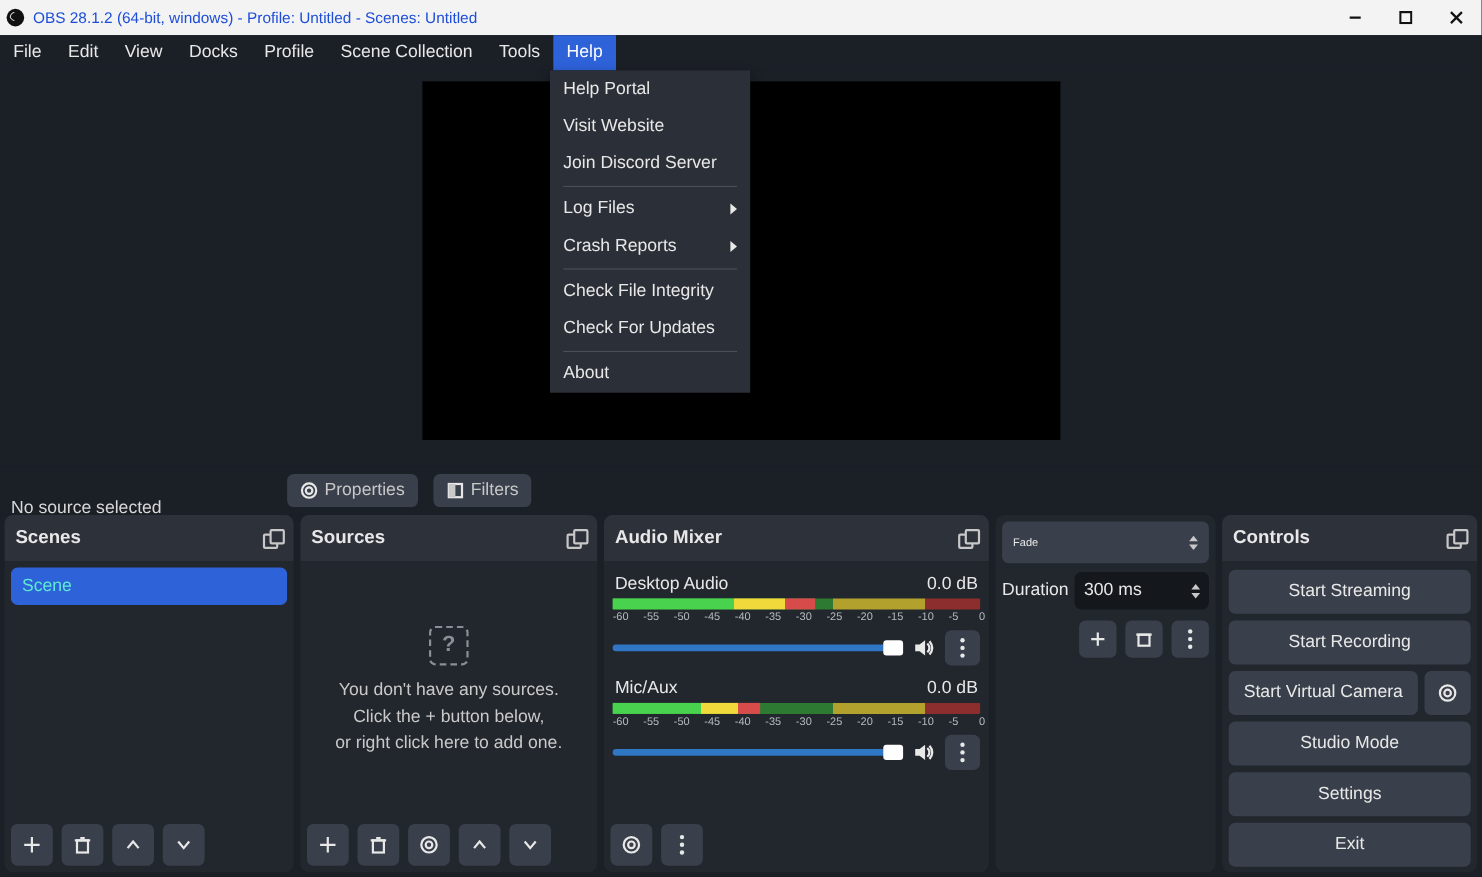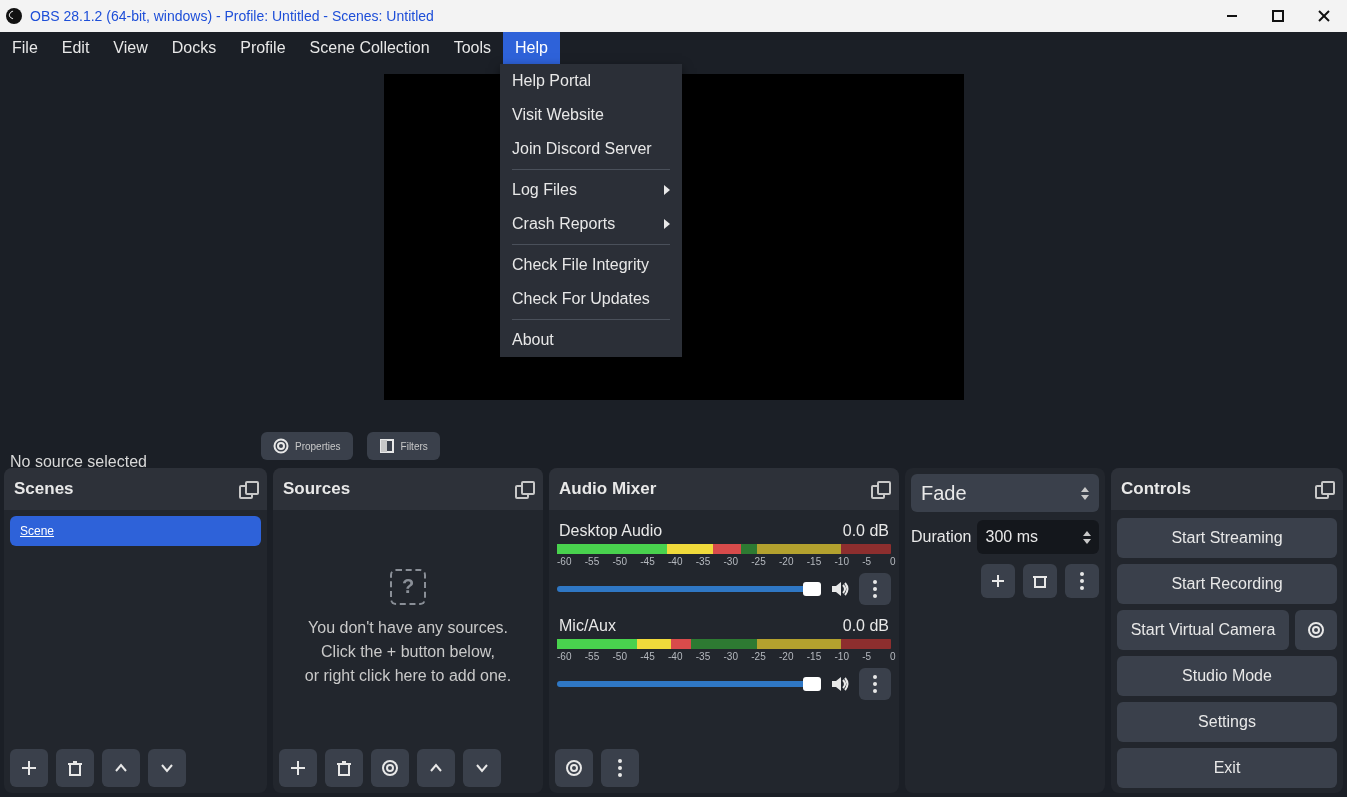--- a/index.html
+++ b/index.html
@@ -124,21 +124,21 @@
     margin-top:32px;
   }
   .tb-btn{
     background:#3a404b;
     padding:6px 12px;
     border-radius:6px;
     display:flex;
     align-items:center;
     gap:6px;
     color:#c8c8c8;
-    font-size:10px;
+    font-size:16px;
   }
   
   .docks{
     display:flex;
     gap:6px;
     padding:0 4px 4px 4px;
     height: calc(797px - 32px - 32px - 360px - 44px);
   }
   .dock{
     background:#22262d;
@@ -180,25 +180,24 @@
   }
   .icon-btn{
     width:38px;height:38px;
     background:#3a404b;
     border-radius:6px;
     display:flex;align-items:center;justify-content:center;
   }
   .icon-btn.small{ width:34px;height:34px; }
   .scene-item{
     background:#2e62d9;
-    color:#ffffff;
+    color:#5eead4;
     padding:8px 10px;
     border-radius:6px;
-    font-size:12px;
-    text-decoration:underline;
+    font-size:16px;
   }
   .sources-empty{
     position:absolute;
     inset:0;
     display:flex;
     flex-direction:column;
     align-items:center;
     justify-content:center;
     color:#c9c9c9;
     font-size:16px;
@@ -251,21 +250,21 @@
     display:flex;align-items:center;justify-content:center;flex-direction:column;gap:3px;
   }
   .kebab span{width:4px;height:4px;background:#e8e8e8;border-radius:50%;}
   .speaker{
     width:22px;height:22px;display:flex;align-items:center;justify-content:center;
   }
   
   .select-box{
     background:#3a404b;border-radius:6px;height:38px;
     display:flex;align-items:center;justify-content:space-between;
-    padding:0 10px;font-size:20px;
+    padding:0 10px;font-size:10px;
   }
   .spin-arrows{
     display:flex;flex-direction:column;gap:3px;
   }
   .spin-arrows .up{width:0;height:0;border-left:4px solid transparent;border-right:4px solid transparent;border-bottom:5px solid #c8c8c8;}
   .spin-arrows .down{width:0;height:0;border-left:4px solid transparent;border-right:4px solid transparent;border-top:5px solid #c8c8c8;}
   .trans-row{display:flex;align-items:center;gap:6px;margin-top:8px;}
   .trans-row .label{font-size:16px;}
   .trans-row .valbox{
     flex:1;background:#14171c;border-radius:6px;height:34px;

